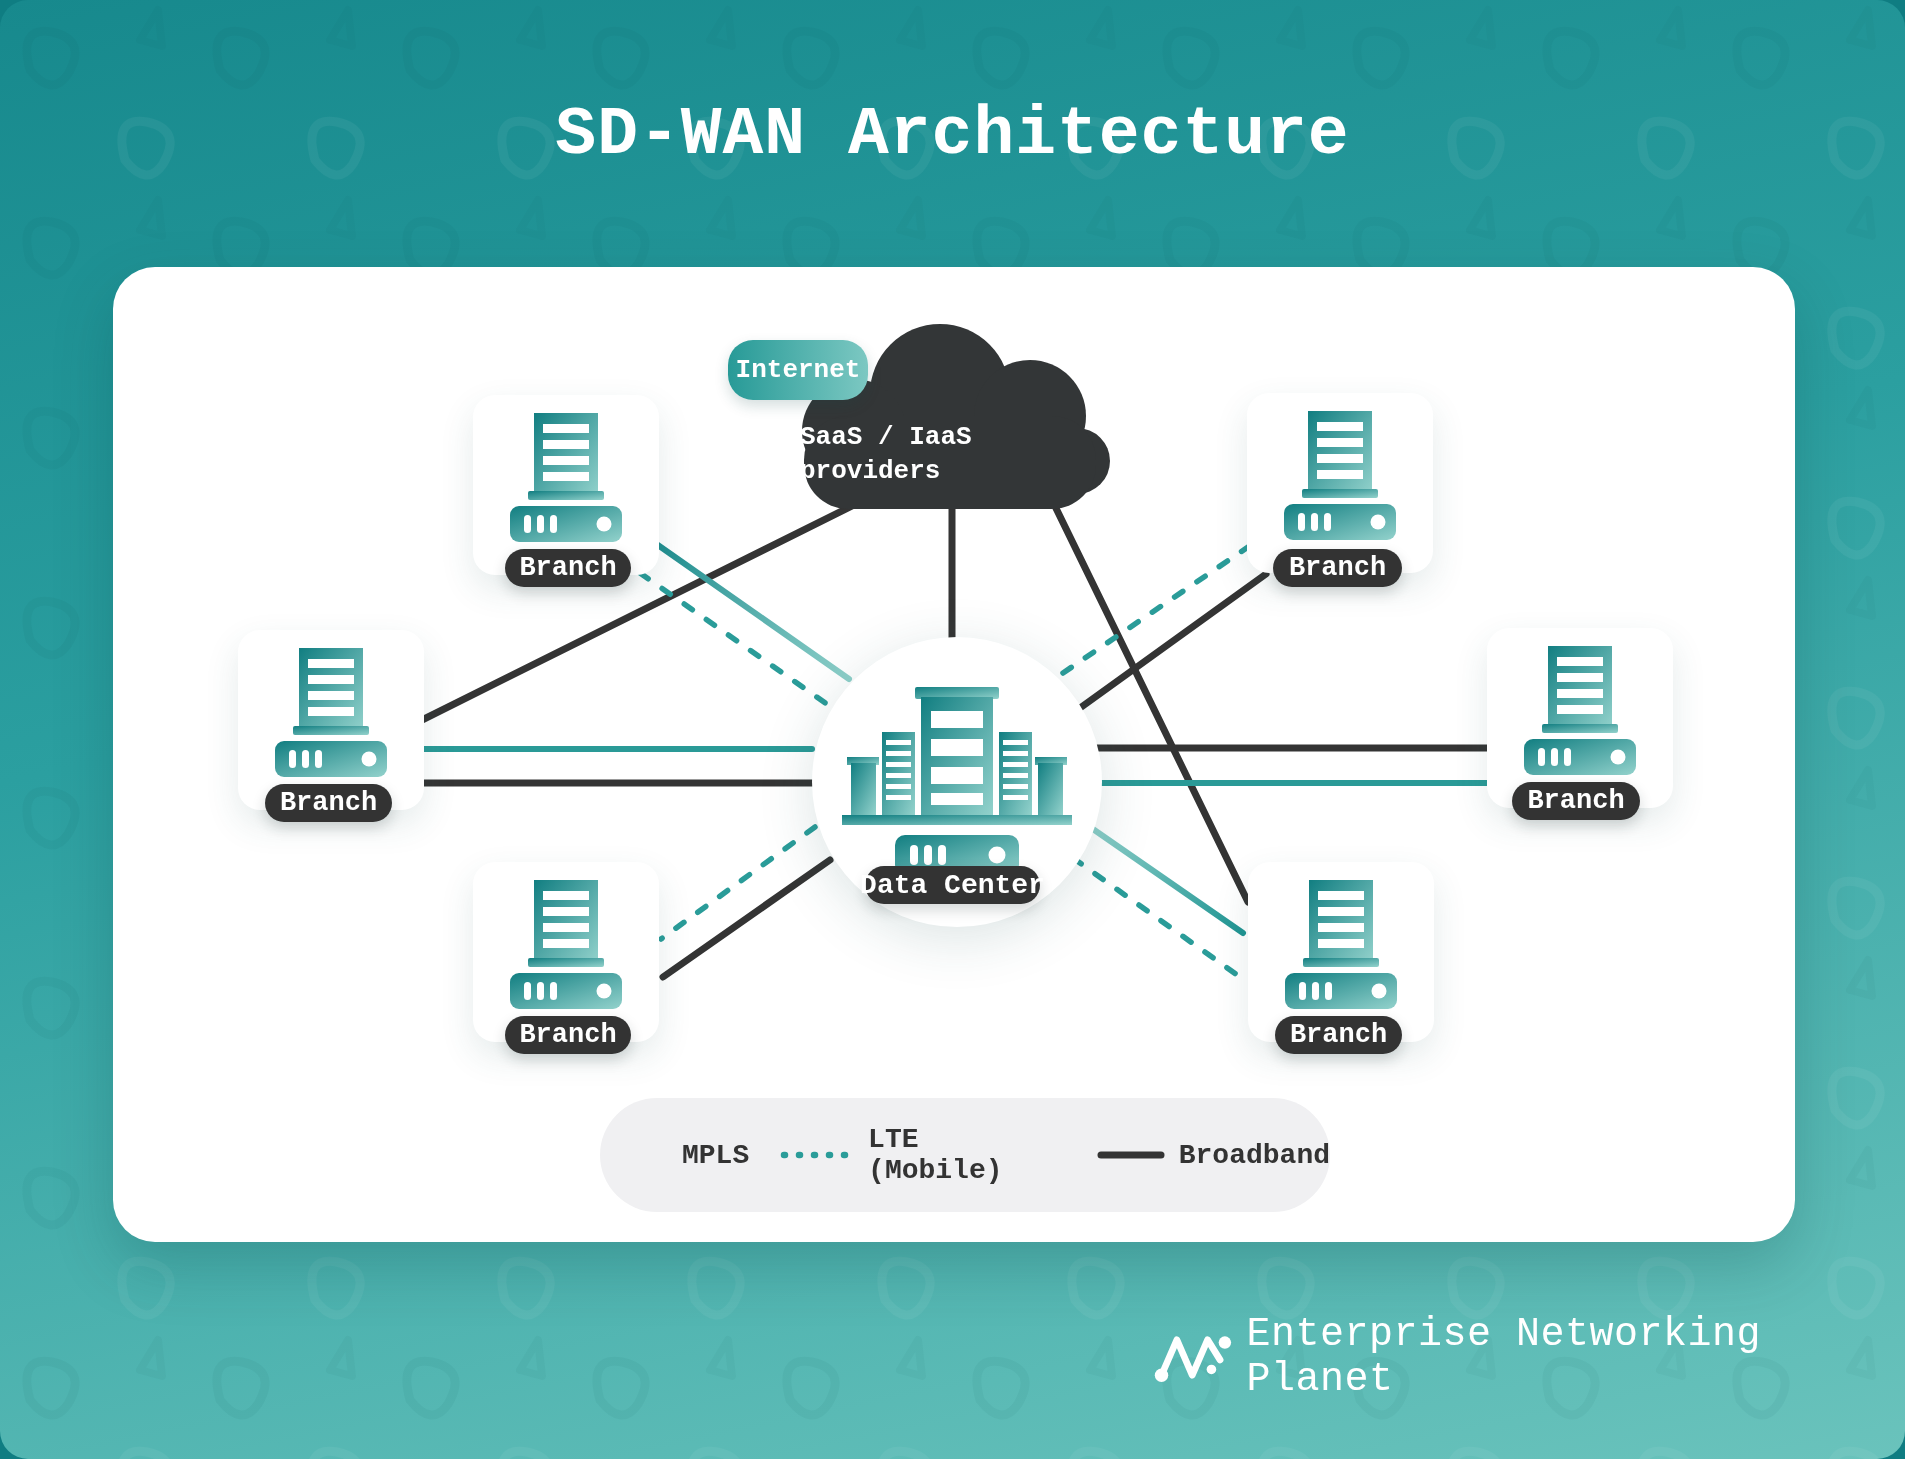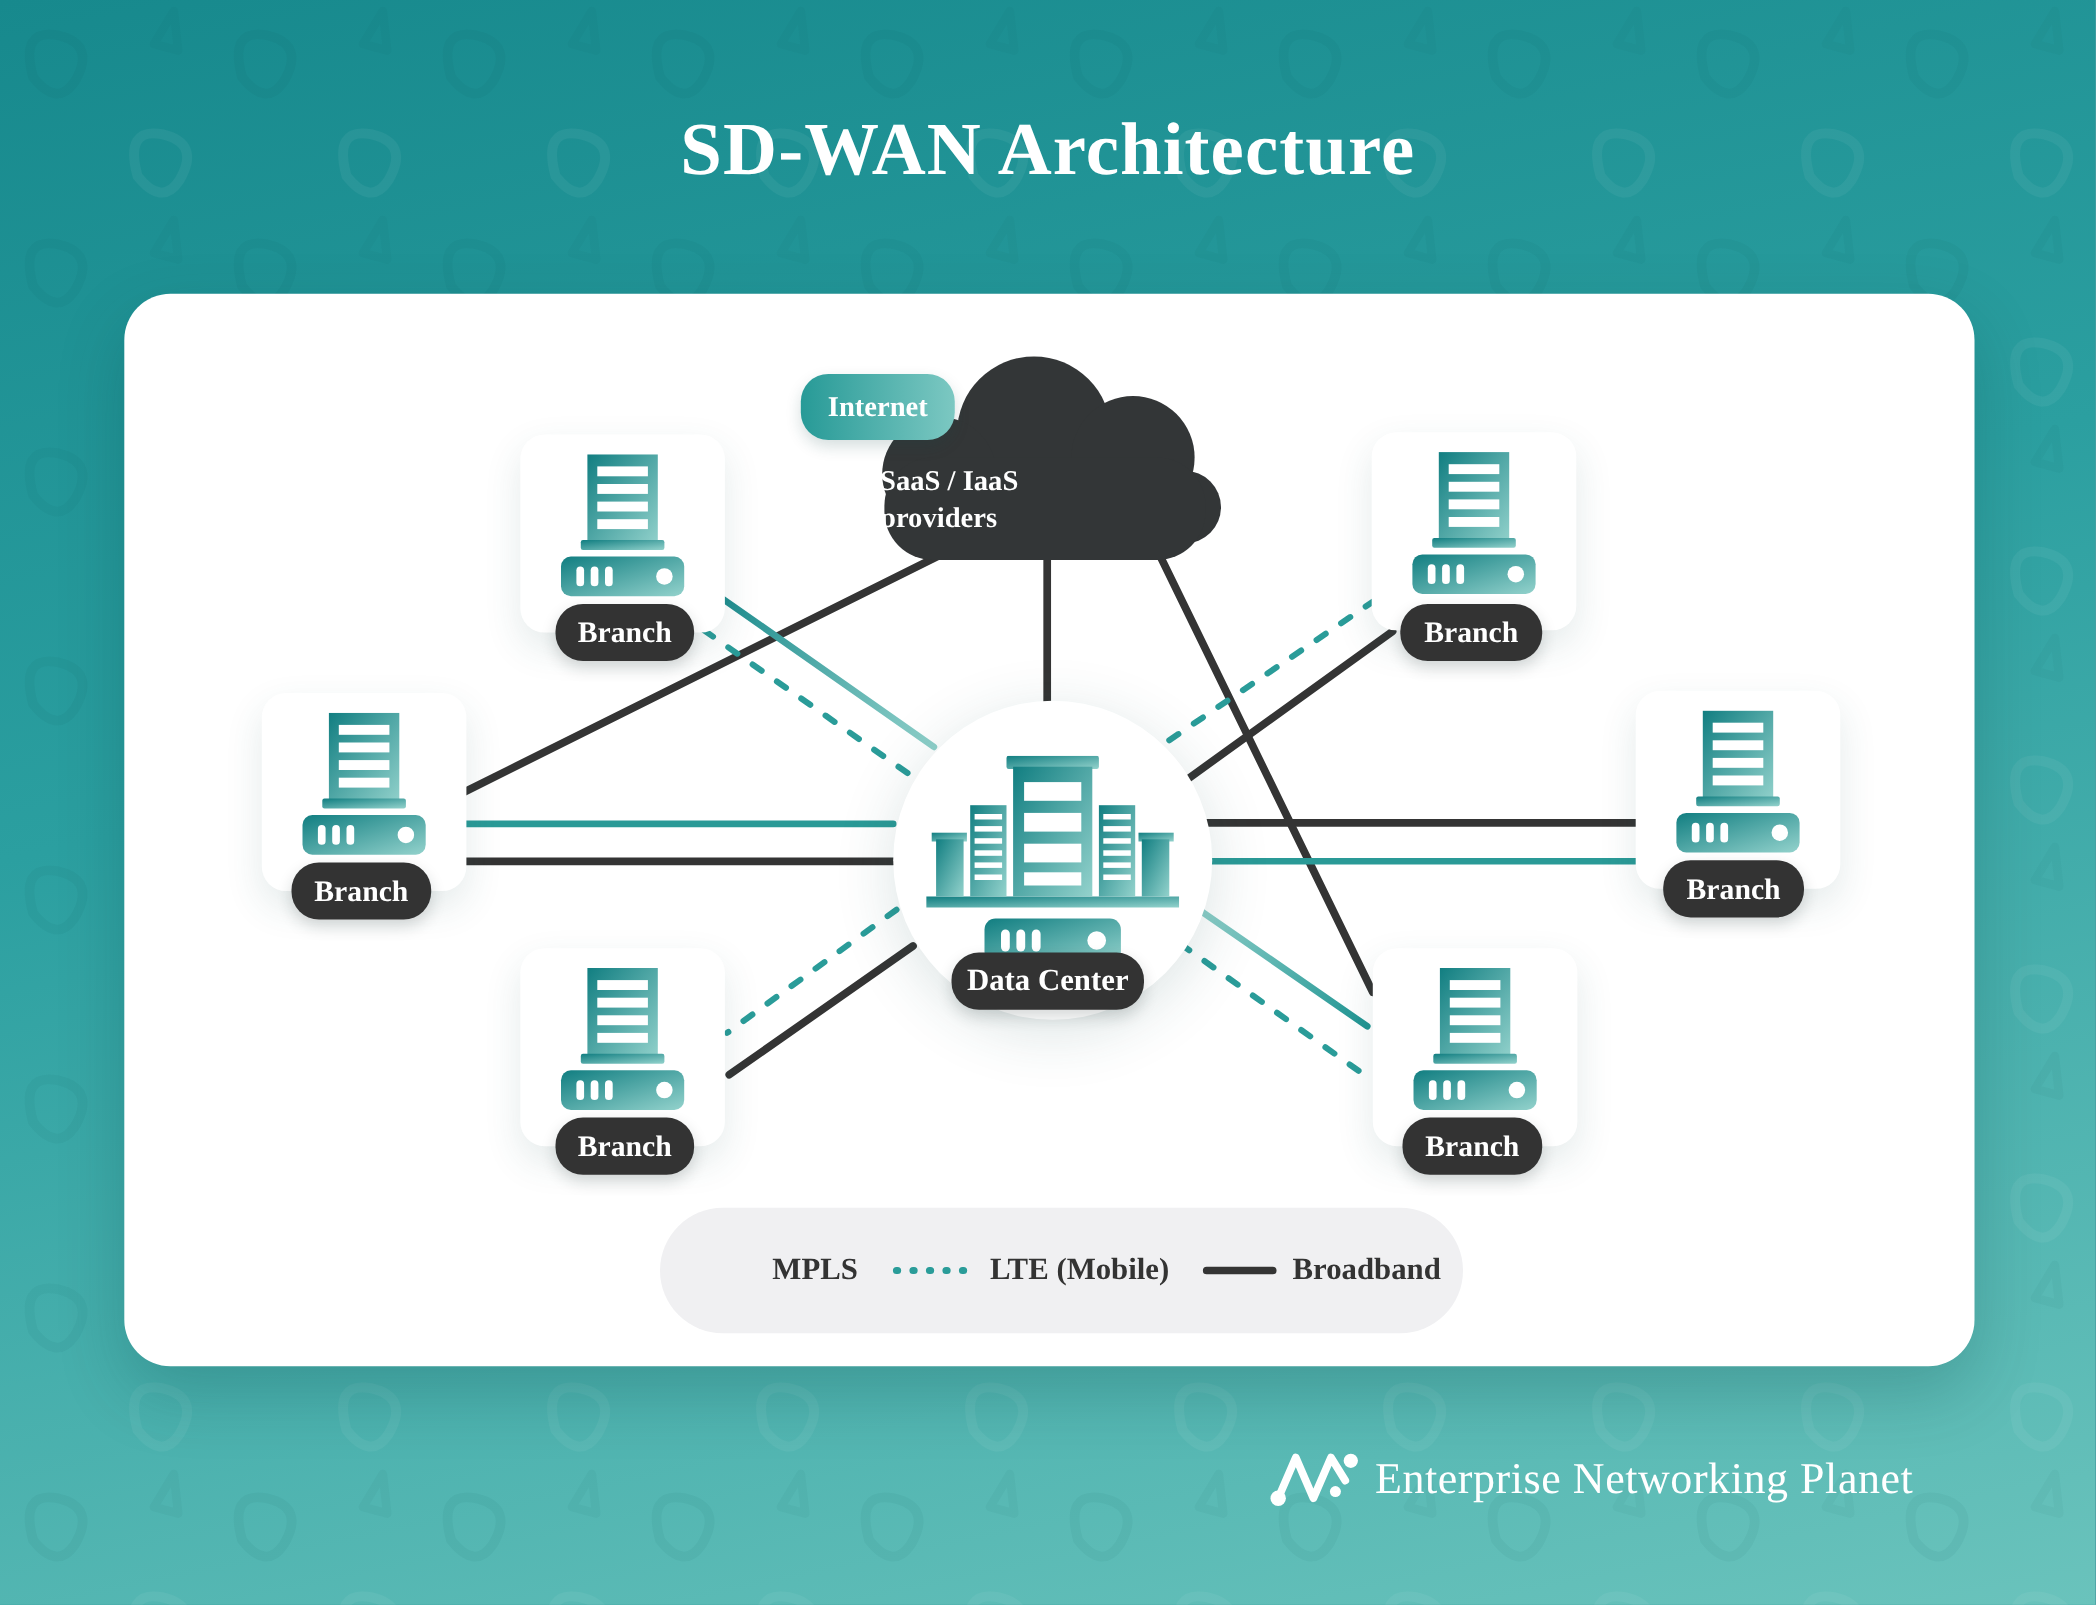--- a/index.html
+++ b/index.html
@@ -1,39 +1,40 @@
 <!DOCTYPE html>
 <html><head>
 <meta charset="utf-8">
 <style>
   html,body{margin:0;padding:0;background:#0f7d82;}
   #stage{
     position:relative;width:1905px;height:1459px;overflow:hidden;
-    font-family:Liberation Serif, serif;
+    font-family:Liberation Mono, monospace;
     background:linear-gradient(168deg,#17898d 0%,#2b9fa0 42%,#6ac3bc 100%);
+    border-radius:28px;
   }
   .abs{position:absolute;}
   #bg-pattern{position:absolute;inset:0;pointer-events:none;}
   #page-title{
     position:absolute;left:0;right:0;top:96px;text-align:center;
     color:#ffffff;font-size:68px;font-weight:700;letter-spacing:1px;margin:0;
   }
   #panel{
     position:absolute;left:113px;top:267px;width:1682px;height:975px;
     background:#ffffff;border-radius:42px;
     box-shadow:0 24px 60px rgba(0,60,60,.22);
   }
   #lines{position:absolute;left:0;top:0;width:1905px;height:1459px;pointer-events:none;}
   .branch-card{
     position:absolute;width:186px;height:180px;background:#ffffff;border-radius:22px;
     box-shadow:0 14px 34px rgba(40,90,90,.12);
     display:flex;align-items:flex-start;justify-content:center;padding-top:18px;box-sizing:border-box;
   }
   .node-pill{
-    position:absolute;height:52px;border-radius:25px;background:#333333;color:#ffffff;
+    position:absolute;height:38px;border-radius:25px;background:#333333;color:#ffffff;
     display:flex;align-items:center;justify-content:center;
     font-size:27px;font-weight:700;box-shadow:0 6px 14px rgba(20,40,40,.18);
     white-space:nowrap;
   }
   #dc-circle{
     position:absolute;left:812px;top:637px;width:290px;height:290px;border-radius:50%;
     background:#ffffff;box-shadow:0 12px 55px rgba(40,90,90,.16);
     display:flex;align-items:center;justify-content:center;
   }
   #cloud-text{

